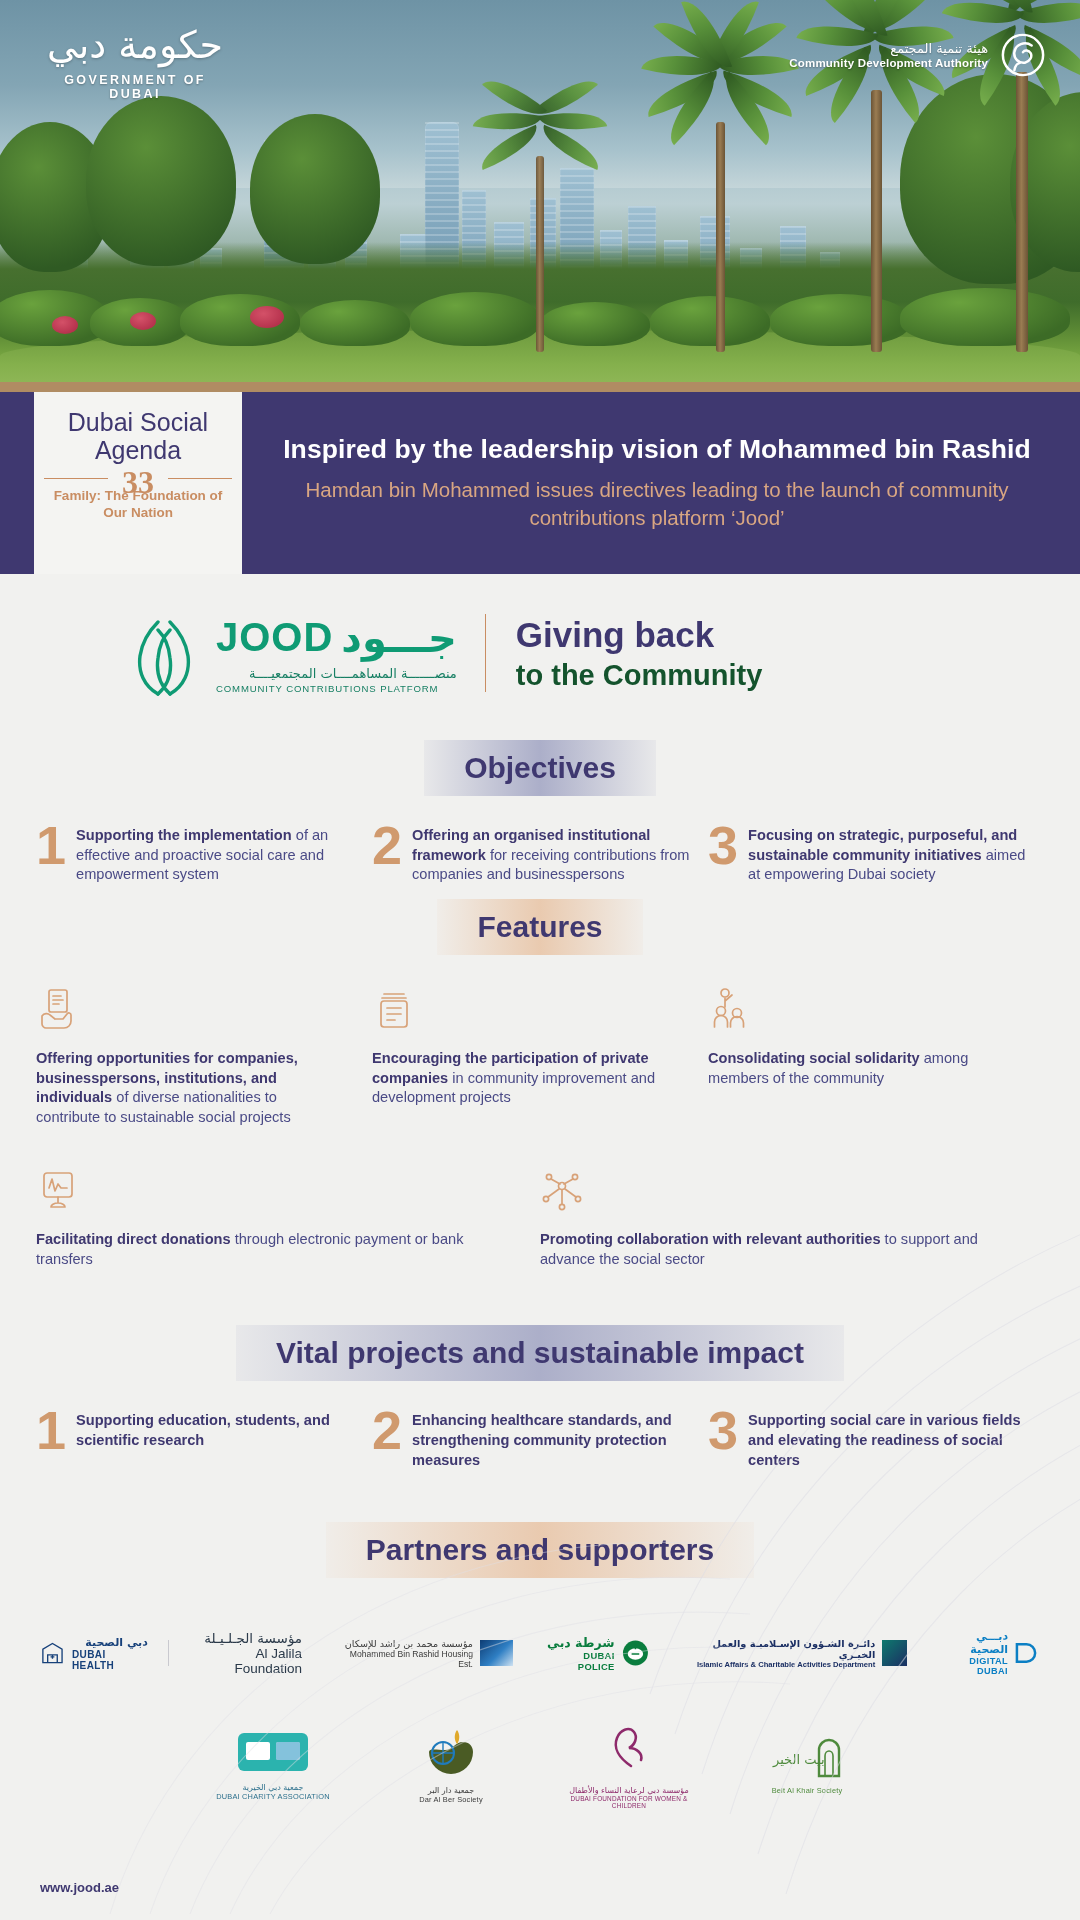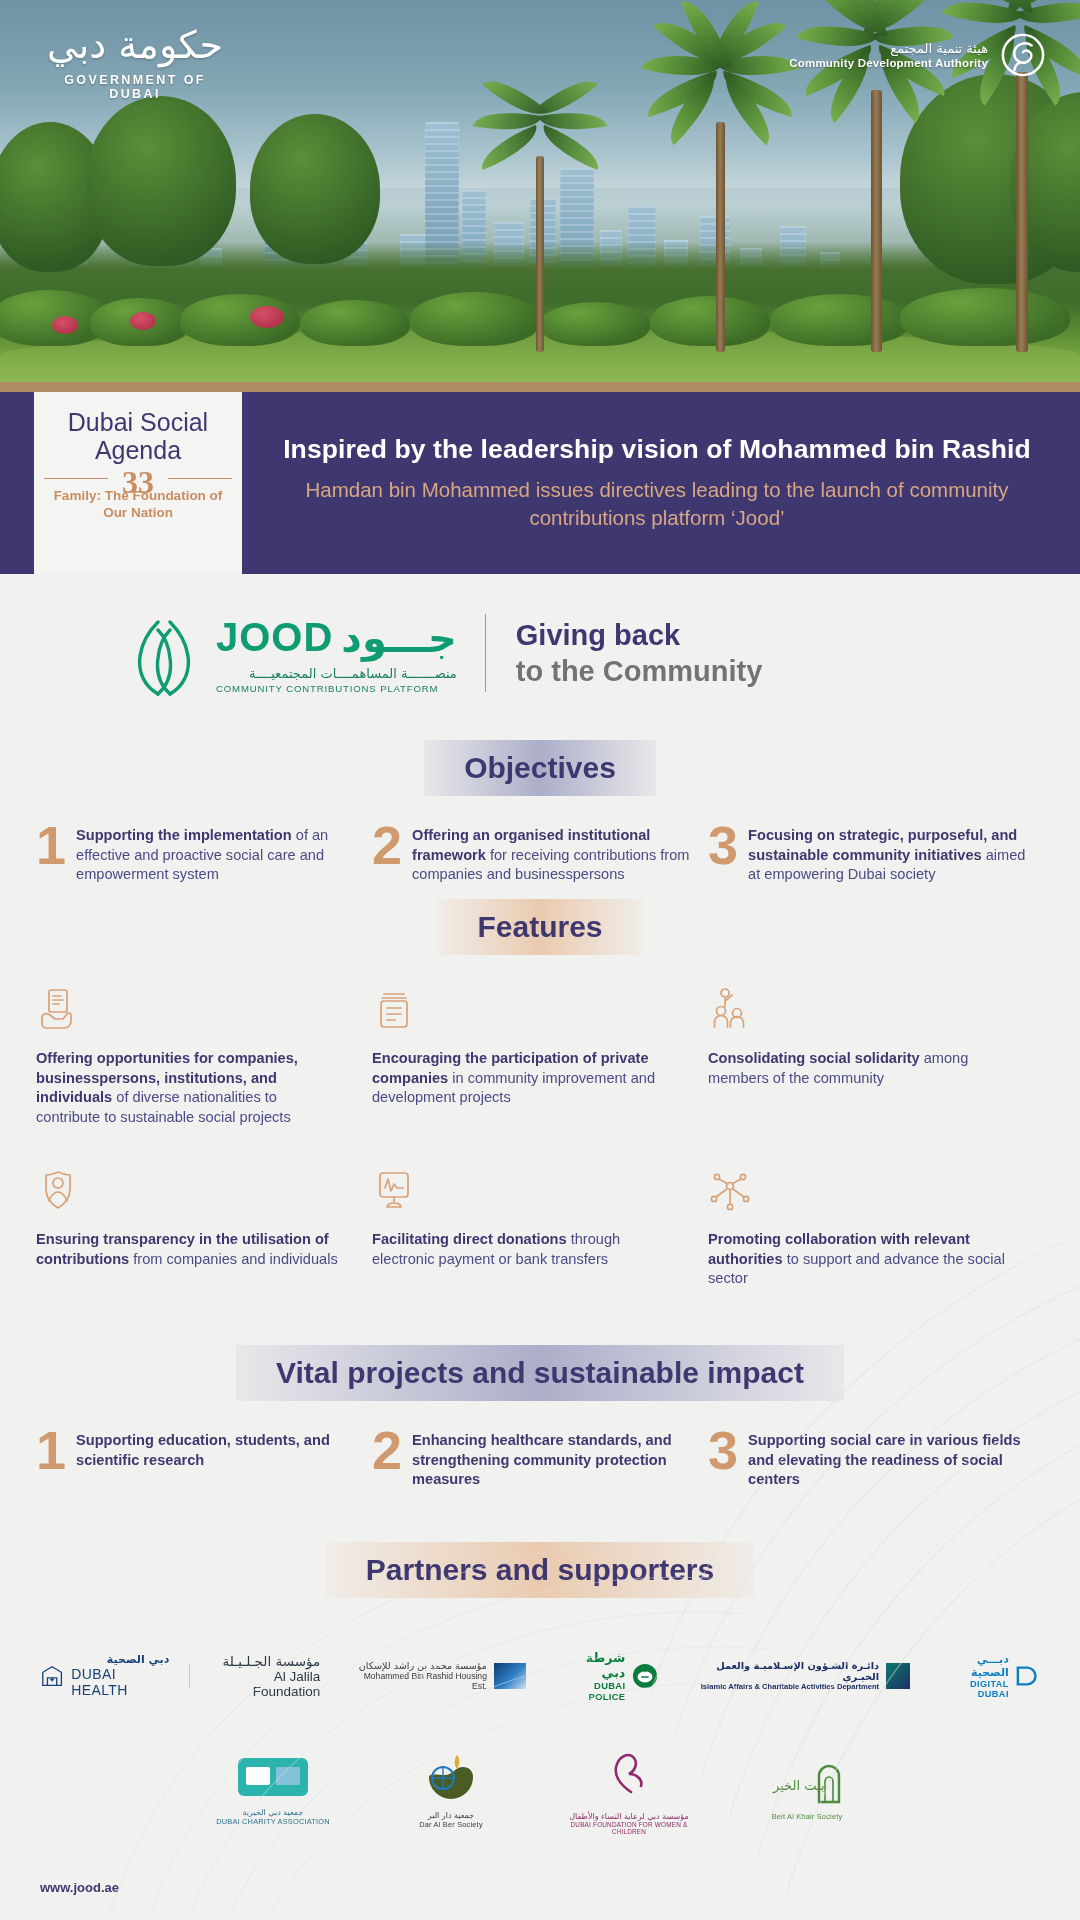--- a/index.html
+++ b/index.html
@@ -79,22 +79,22 @@
   
   .jood-row { display:flex; align-items:center; padding:36px 0 0 128px; position:relative; }
   .jood-mark { width:72px; height:86px; margin-right:16px; }
   .jood-words { padding-top:2px; }
   .jood-main { display:flex; align-items:flex-start; }
   .jood-lat { color:#0f9b74; font-size:40px; font-weight:700; letter-spacing:1px; }
   .jood-ar { color:#0f9b74; font-family:"DejaVu Sans", sans-serif; font-size:40px; font-weight:700; direction:rtl; margin-left:8px; }
   .jood-ar2 { color:#167f63; font-family:"DejaVu Sans", sans-serif; font-size:13px; direction:rtl; text-align:right; margin-top:5px; letter-spacing:.5px;}
   .jood-en2 { color:#167f63; font-size:9.6px; letter-spacing:.85px; margin-top:2px; }
   .jood-div { width:1px; height:78px; background:#c98d62; margin:0 30px 0 28px; }
-  .giving1 { color:#3f3870; font-size:29px; font-weight:700; line-height:1.25;}
-  .giving2 { color:#737373; font-size:29px; font-weight:700; line-height:1.25;}
+  .giving1 { color:#3f3870; font-size:35px; font-weight:700; line-height:1.25;}
+  .giving2 { color:#14532d; font-size:29px; font-weight:700; line-height:1.25;}
 
   
   .chip { margin:0 auto; text-align:center; padding:11px 40px; display:table;
           font-size:30px; font-weight:700; color:#3f3870; }
   .chip-blue { background:linear-gradient(90deg,rgba(180,182,205,.15),rgba(168,171,199,.95) 50%,rgba(180,182,205,.15)); }
   .chip-tan  { background:linear-gradient(90deg,rgba(235,208,186,.12),rgba(233,200,172,.95) 50%,rgba(235,208,186,.12)); }
 
   
   .num-grid { display:flex; padding:0 36px; }
   .num-item { flex:1; display:flex; gap:10px; padding-right:18px; }
@@ -108,21 +108,21 @@
   .feat-ico { width:44px; height:44px; margin-bottom:14px; }
   .feat-txt { color:#4a4a86; font-size:14.6px; line-height:1.35; }
   .feat-txt b { color:#3f3870; font-weight:700; }
 
   
   .partners-row { display:flex; align-items:center; justify-content:center; gap:20px; padding:0 40px; }
   .plogo { display:flex; align-items:center; gap:7px; }
   .plogo .ar { font-family:"DejaVu Sans", sans-serif; direction:rtl; }
   .sep { width:1px; height:26px; background:#c9c9cf; }
   .p-dh-ar { color:#17417a; font-size:11px; font-weight:700;}
-  .p-dh-en { color:#17417a; font-size:14px; font-weight:400; letter-spacing:.4px;}
+  .p-dh-en { color:#17417a; font-size:10px; font-weight:700; letter-spacing:.4px;}
   .p-aj-ar { color:#2b3a4a; font-size:13.5px; }
   .p-aj-en { color:#2b3a4a; font-size:13.5px; }
   .p-mbr-ar { color:#3a3a3a; font-size:9.6px; }
   .p-mbr-en { color:#3a3a3a; font-size:8.6px; }
   .p-dp-ar { color:#0a7d3e; font-size:12.5px; font-weight:700; }
   .p-dp-en { color:#0a7d3e; font-size:9.4px; font-weight:700; letter-spacing:.3px;}
   .p-ia-ar { color:#1b2f63; font-size:9.8px; font-weight:700;}
   .p-ia-en { color:#1b2f63; font-size:7.6px; font-weight:700;}
   .p-dd-ar { color:#0b7fc4; font-size:11px; font-weight:700;}
   .p-dd-en { color:#0b7fc4; font-size:9.2px; font-weight:700; letter-spacing:.4px;}
@@ -368,30 +368,20 @@
         </g>
       </svg>
       <div class="feat-txt"><b>Consolidating social solidarity</b><span> among members of the community</span></div>
     </div>
   </div>
 
   <div class="feat-grid" style="margin-top:40px;">
     <div class="feat">
       <svg class="feat-ico" viewBox="0 0 44 44">
         <g fill="none" stroke="#d8a278" stroke-width="1.7" stroke-linecap="round" stroke-linejoin="round">
-          <path d="M22 4c7 3 12 3 12 3v14c0 10-7 16-12 19-5-3-12-9-12-19V7s5 0 12-3z"></path>
-          <circle cx="22" cy="15" r="5"></circle>
-          <path d="M13 33c2-6 6-9 9-9s7 3 9 9"></path>
-        </g>
-      </svg>
-      <div class="feat-txt"><b>Ensuring transparency in the utilisation of contributions</b><span> from companies and individuals</span></div>
-    </div>
-    <div class="feat">
-      <svg class="feat-ico" viewBox="0 0 44 44">
-        <g fill="none" stroke="#d8a278" stroke-width="1.7" stroke-linecap="round" stroke-linejoin="round">
           <rect x="8" y="5" width="28" height="24" rx="3"></rect>
           <path d="M13 20l3-9 3 12 3-7 3 4h6"></path>
           <path d="M22 29v6M15 39c0-2 3-4 7-4s7 2 7 4z"></path>
         </g>
       </svg>
       <div class="feat-txt"><b>Facilitating direct donations</b><span> through electronic payment or bank transfers</span></div>
     </div>
     <div class="feat">
       <svg class="feat-ico" viewBox="0 0 44 44">
         <g fill="none" stroke="#d8a278" stroke-width="1.7" stroke-linecap="round" stroke-linejoin="round">

